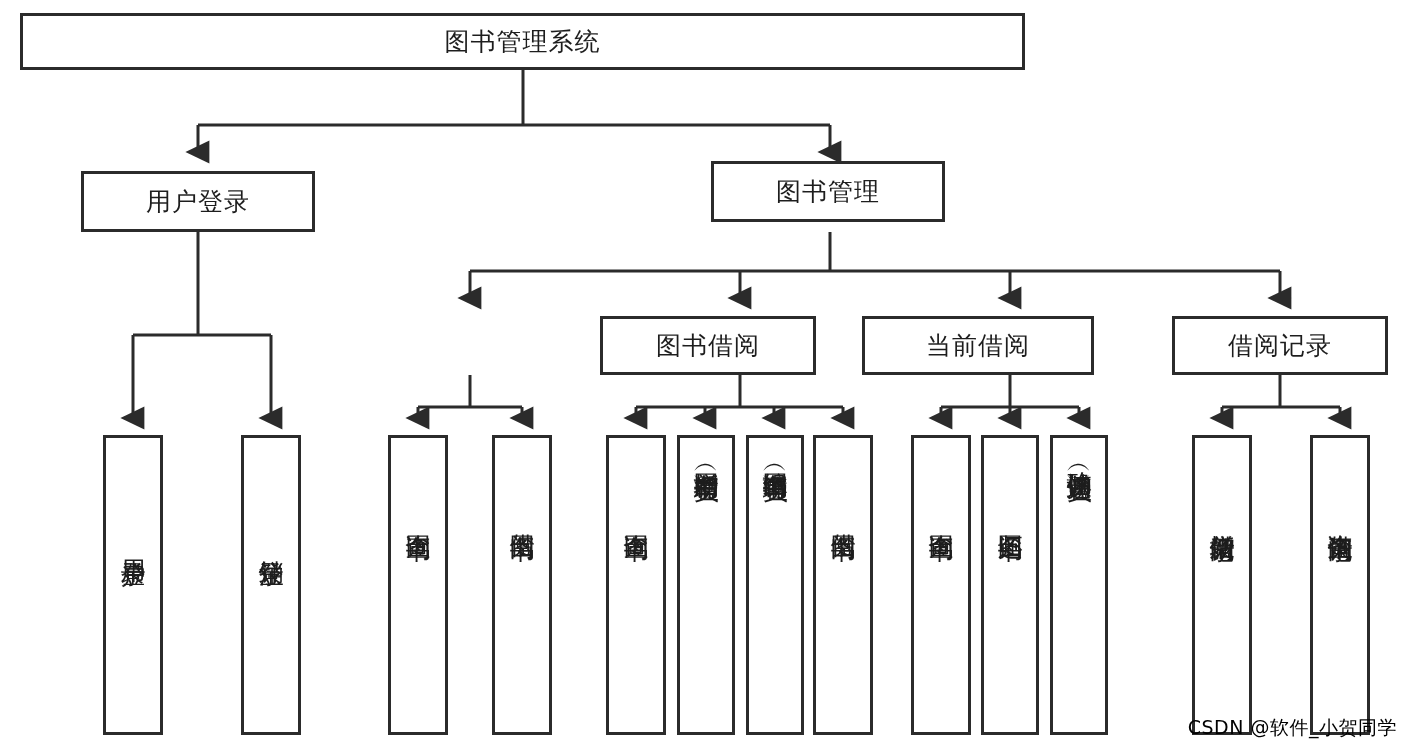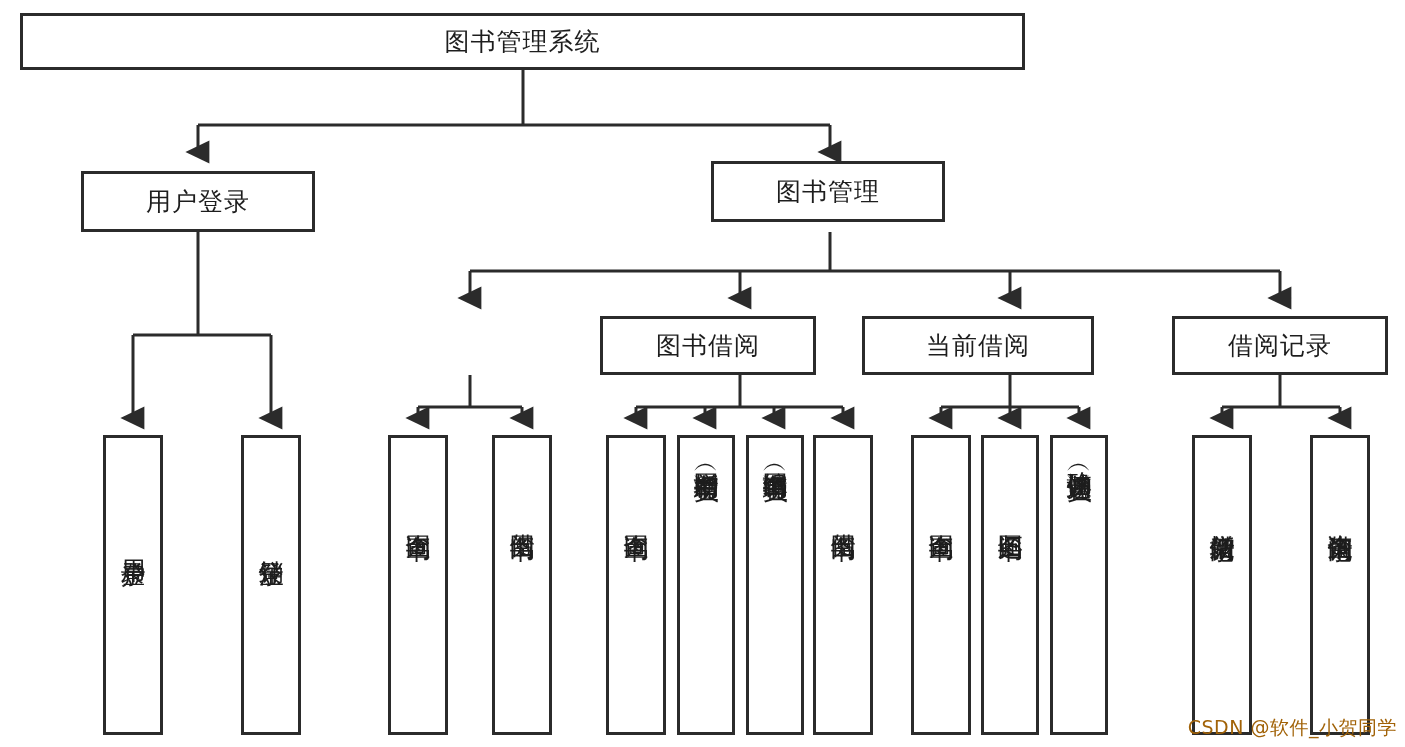--- a/index.html
+++ b/index.html
@@ -59,21 +59,21 @@
     margin-top: 88px;
   }
   .node.vert.mid2 .vtext {
     margin-top: 62px;
   }
   .watermark {
     position: absolute;
     right: 8px;
     bottom: 6px;
     font-size: 19px;
-    color: #a16207;
+    color: #000000;
     letter-spacing: 0.5px;
     white-space: nowrap;
     margin-left: 16px;
   }
 </style>
 </head>
 <body>
 
 <div id="stage">
 

